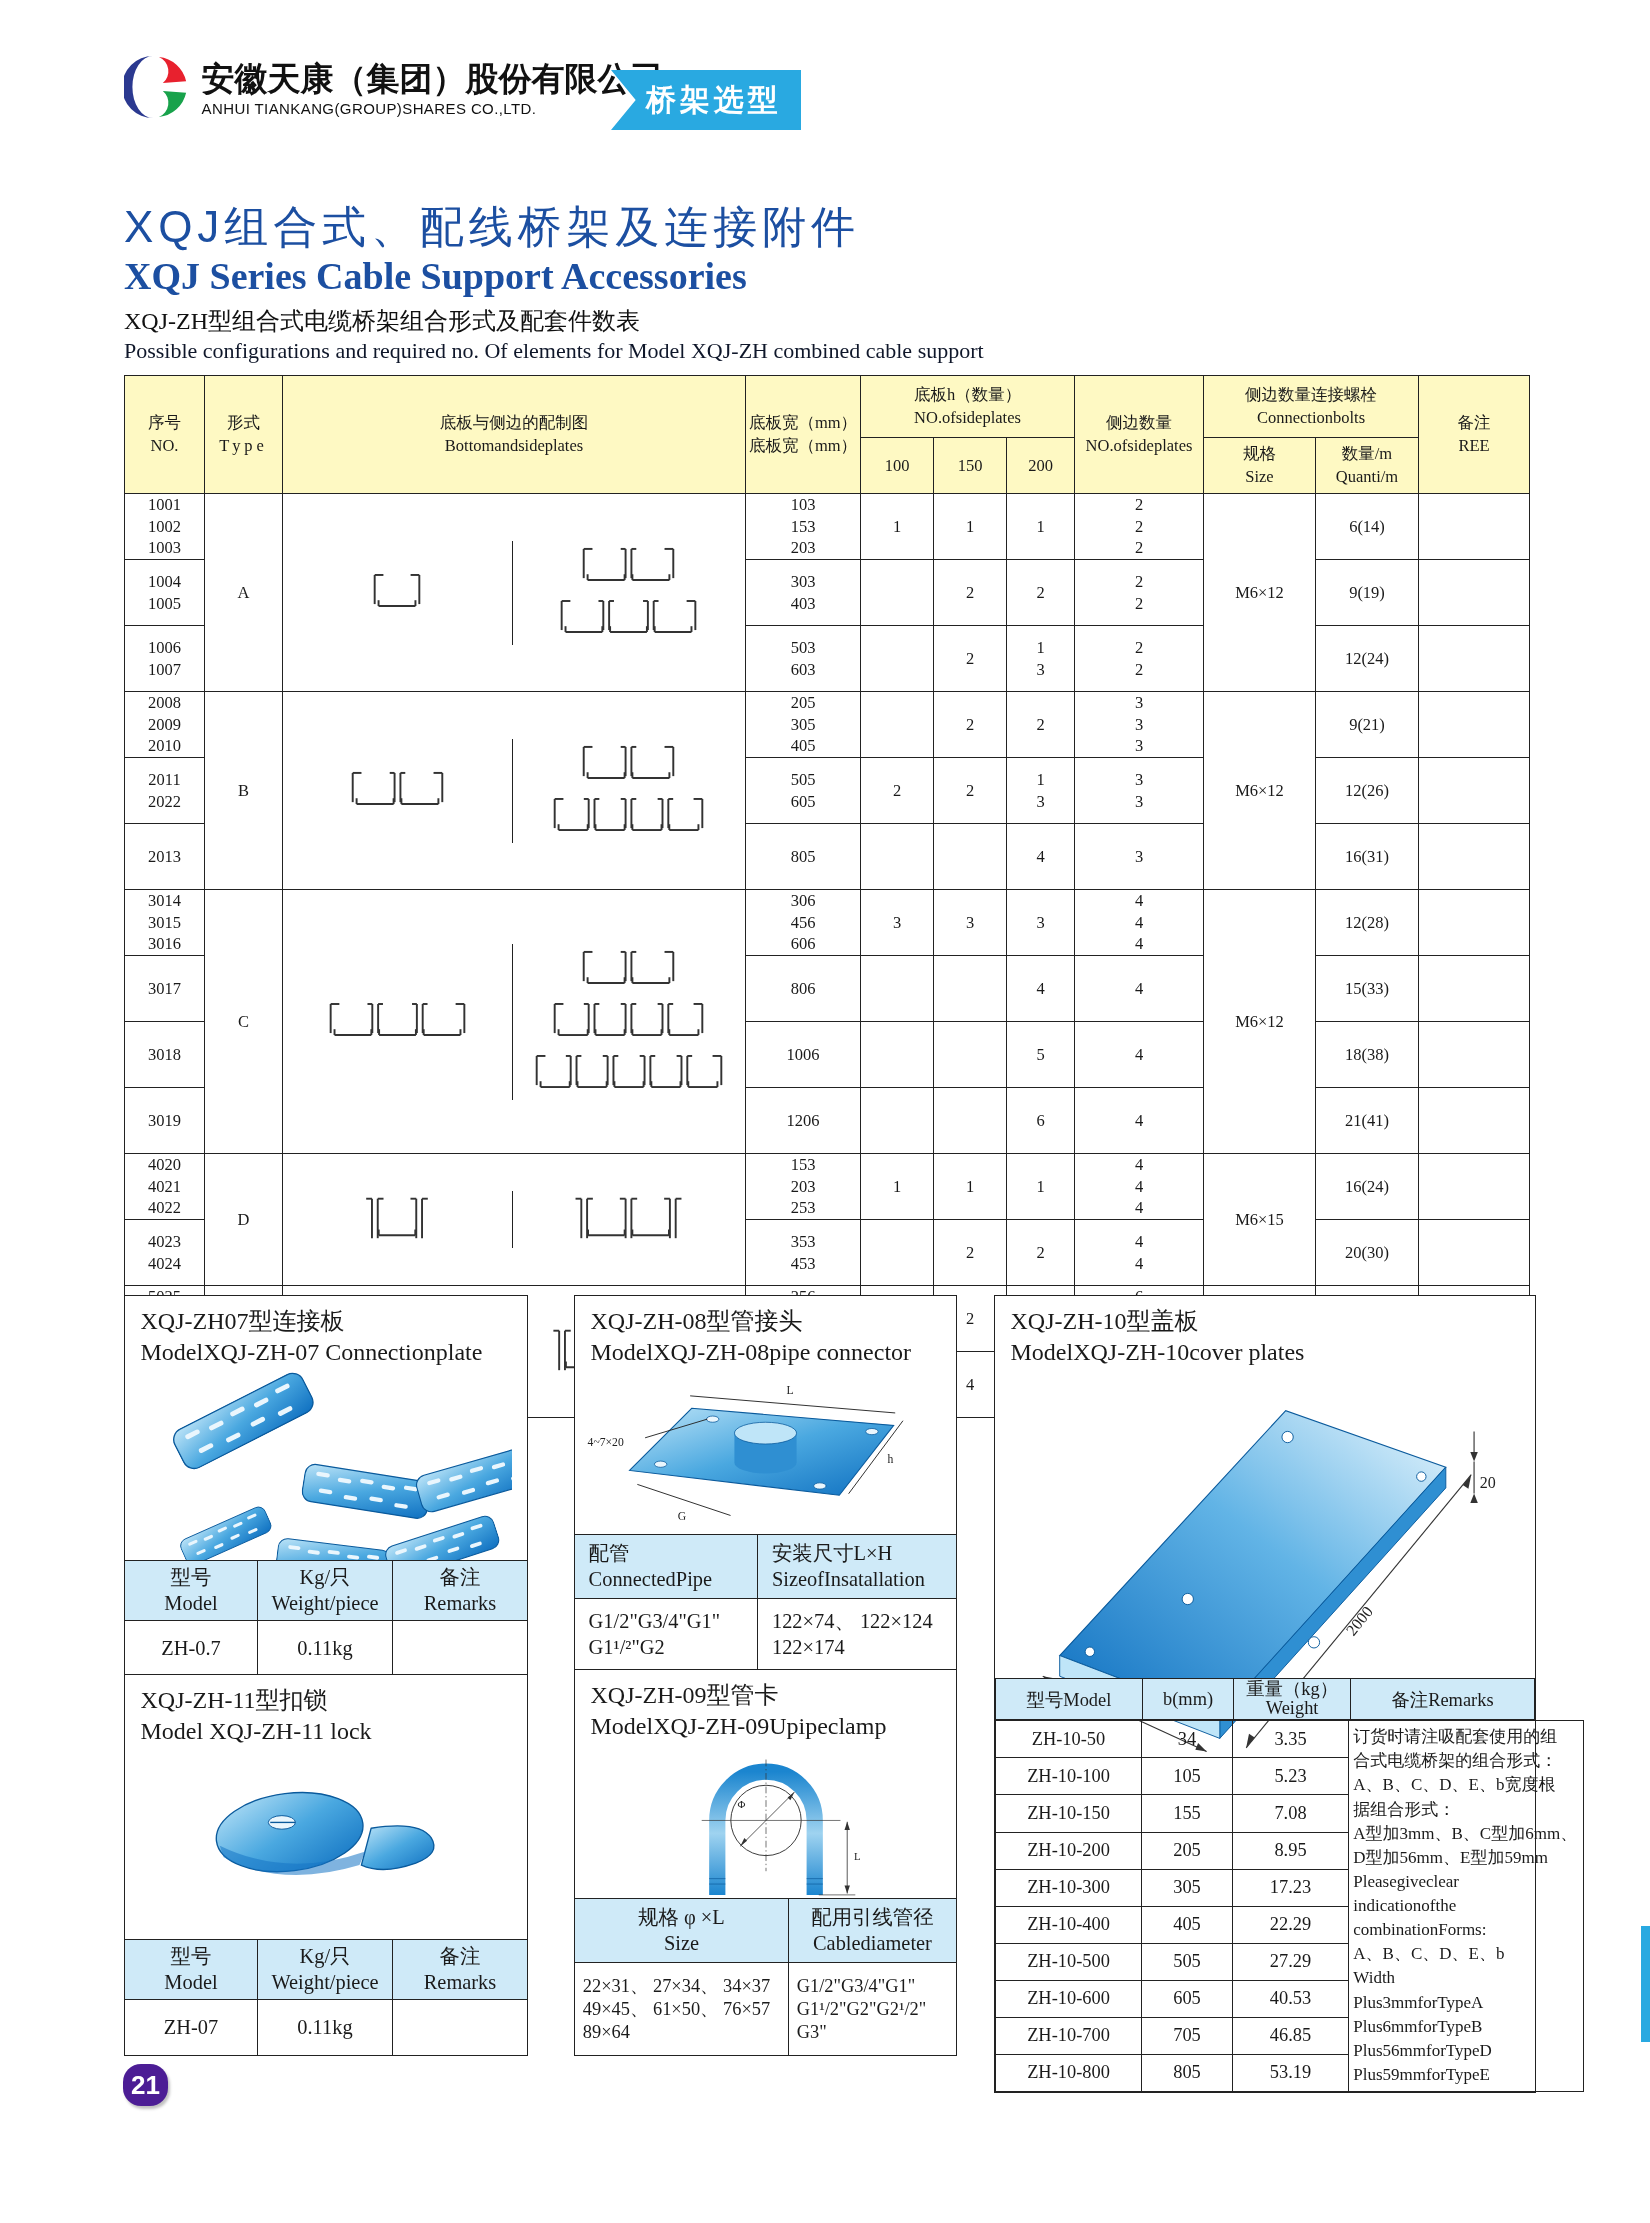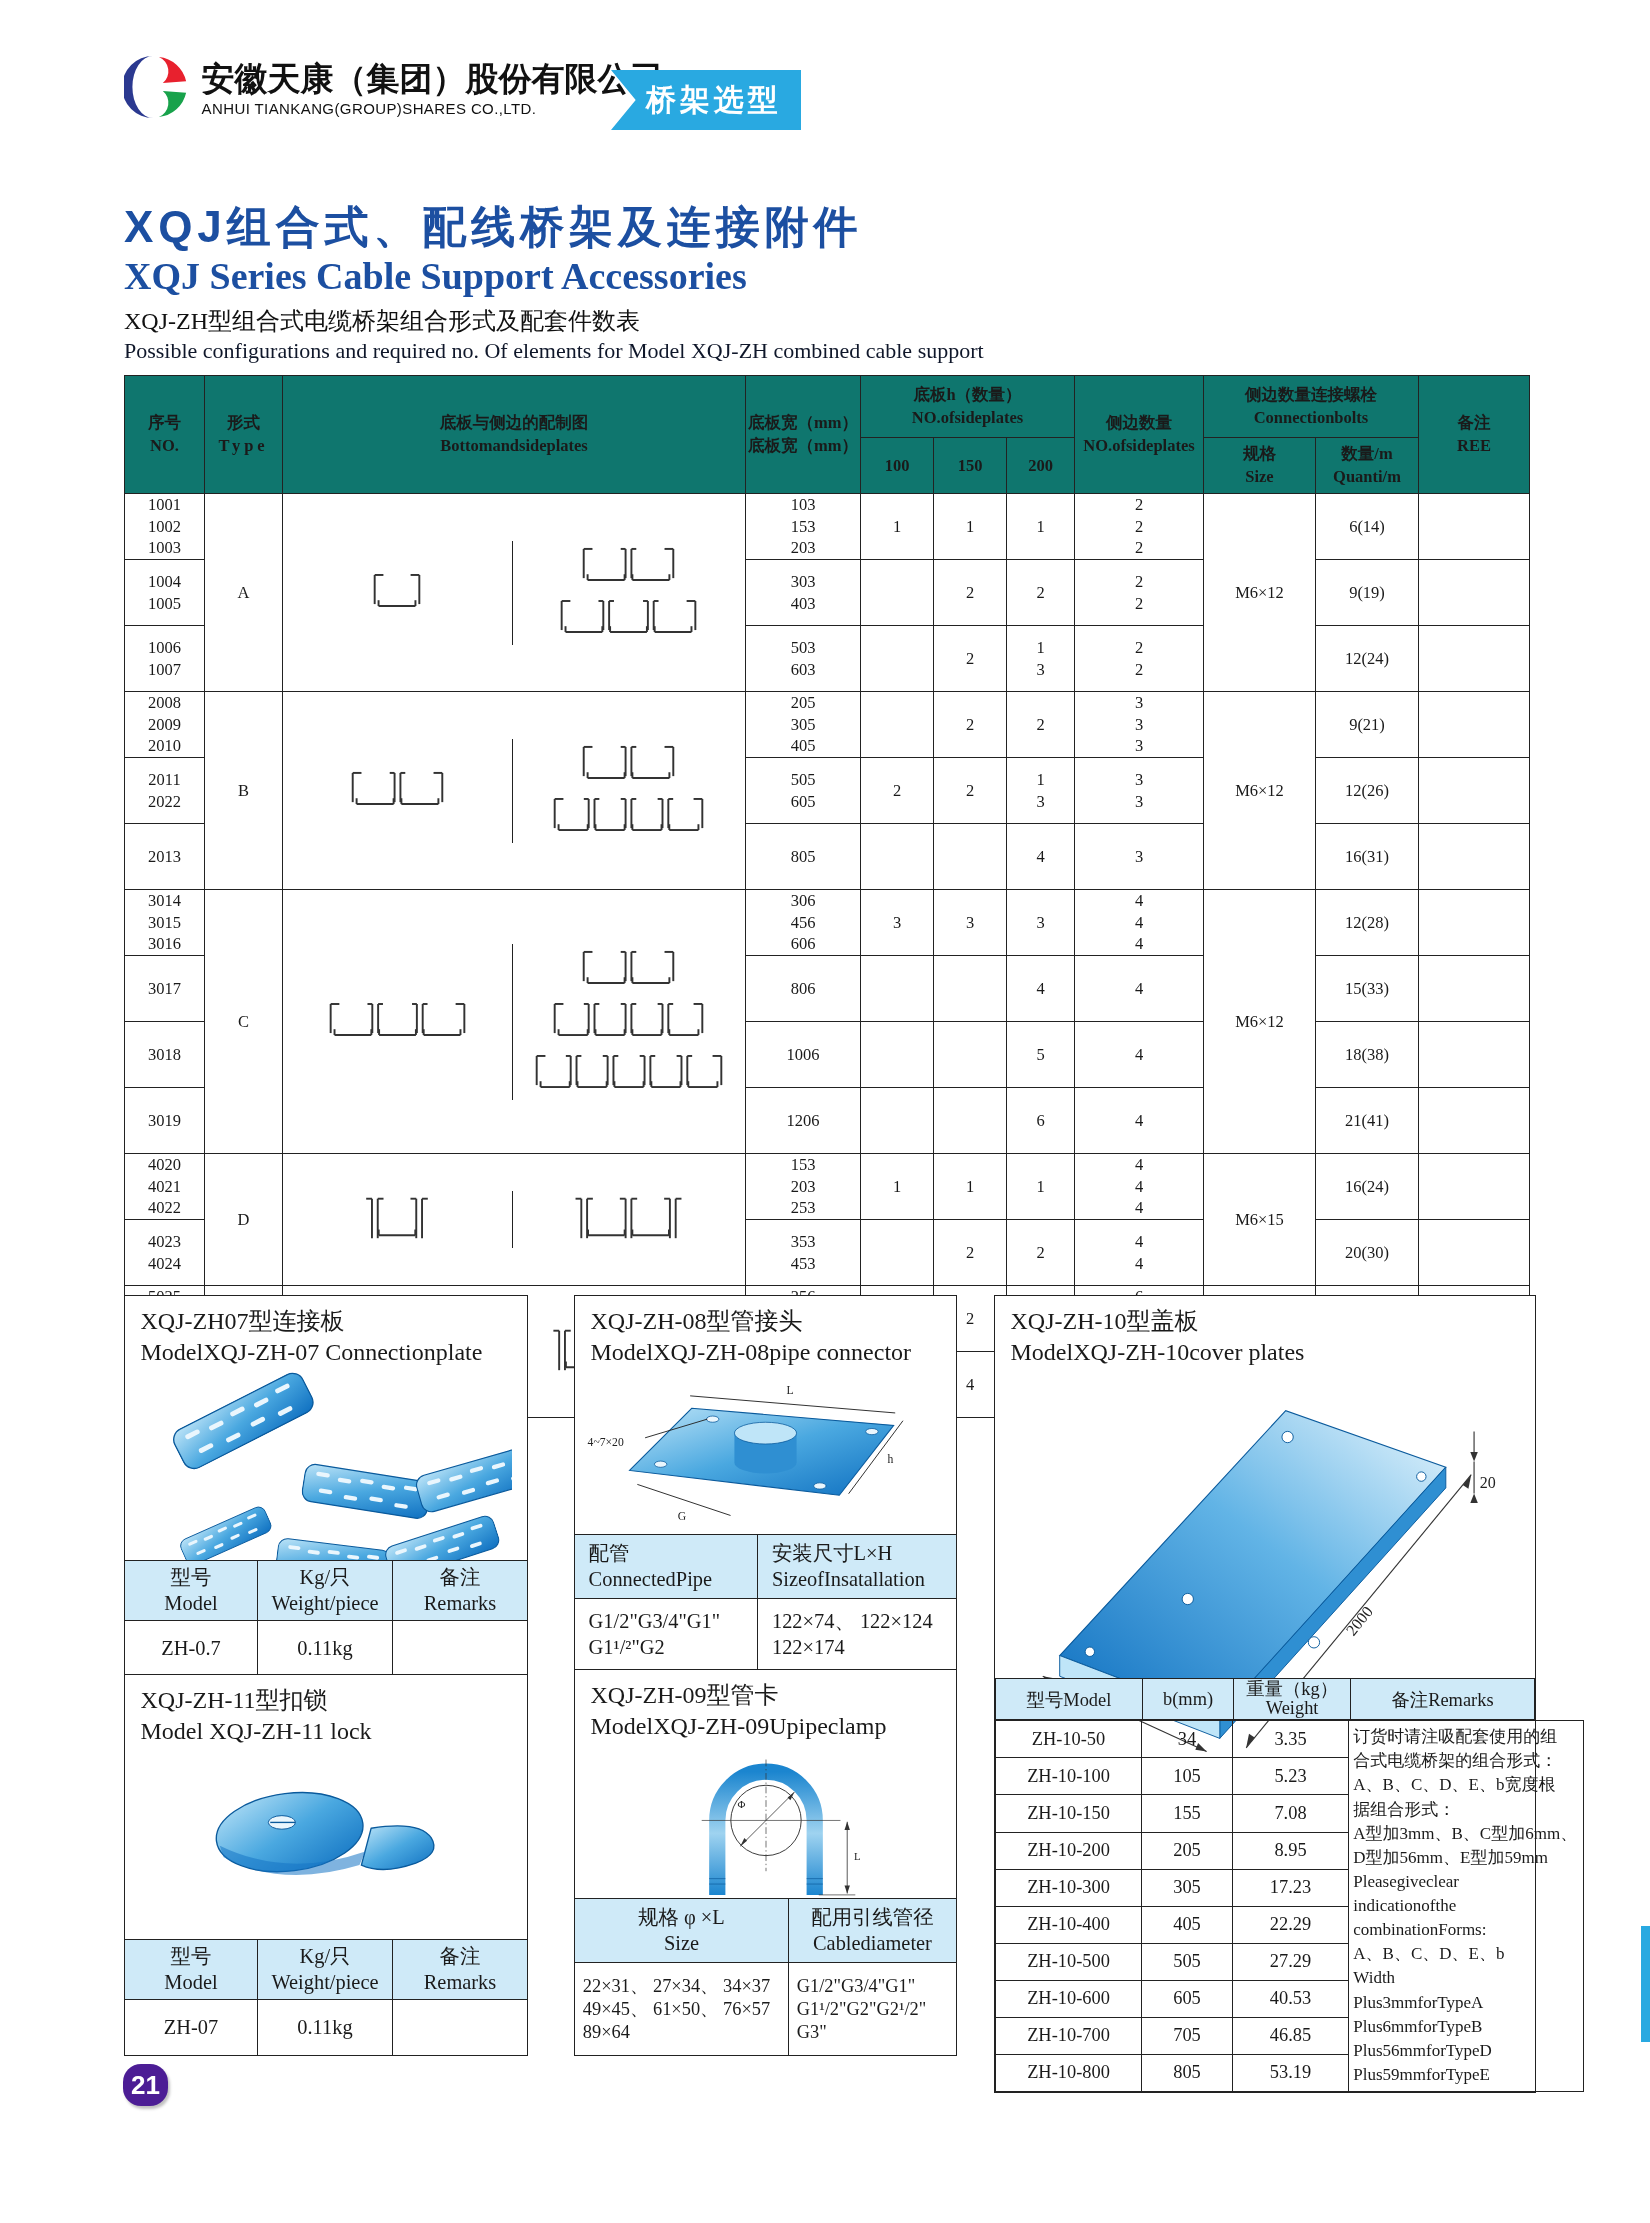--- a/index.html
+++ b/index.html
@@ -11,30 +11,30 @@
   .brand .names{margin-left:11.6px;}
   .company-cn{font-family:"Liberation Sans","DejaVu Sans",sans-serif;font-weight:bold;font-size:33px;line-height:1.1;color:#111;}
   .company-en{font-family:"Liberation Sans","DejaVu Sans",sans-serif;font-size:15px;color:#111;letter-spacing:0.4px;margin-top:1.9px;}
   .badge{position:absolute;left:611px;top:70px;width:190px;height:60px;background:#29a9e1;
          clip-path:polygon(0 0,100% 0,100% 100%,0 100%,13% 50%);
          display:flex;align-items:center;justify-content:center;}
   .badge span{color:#fff;font-weight:bold;font-size:30px;letter-spacing:3.9px;padding-left:15.5px;
               font-family:"Liberation Sans","DejaVu Sans",sans-serif;}
 
   .title-cn{position:absolute;left:124px;top:198px;font-size:44px;color:#1c4fa1;letter-spacing:4.9px;
-            font-family:"Liberation Sans","DejaVu Sans",sans-serif;font-weight:700;}
+            font-family:"Liberation Sans","DejaVu Sans",sans-serif;font-weight:400;}
   .title-en{position:absolute;left:124px;top:254px;font-size:38px;color:#1c4fa1;font-weight:bold;}
   .sub-cn{position:absolute;left:124px;top:305px;font-size:24px;color:#111;}
   .sub-en{position:absolute;left:124px;top:338px;font-size:22px;color:#0f172a;}
 
   
   .maintable{position:absolute;left:124px;top:375px;border-collapse:collapse;table-layout:fixed;
              width:1402px;font-size:16.5px;}
   .maintable th,.maintable td{border:1px solid #222;padding:0 1.9px;text-align:center;vertical-align:middle;}
-  .maintable th{background:#0f766e;font-weight:bold;}
+  .maintable th{background:#fef9c3;font-weight:normal;}
   .maintable .hl{line-height:1.35;}
   .maintable tr.hr1{height:62px;} .maintable tr.hr2{height:56px;}
   .maintable tr.br{height:66px;}
   .maintable td.diag{padding:0;}
   .maintable tr.gs td{border-top:1.9px solid #222;}
   .maintable{border:1.9px solid #222;}
   .ls{letter-spacing:3.9px;}
   .stack div{line-height:1.3;}
   .diagwrap{display:flex;height:100%;align-items:stretch;}
   .diagwrap .dl{flex:0 0 49.5%;display:flex;flex-direction:column;justify-content:center;align-items:center;gap:9.7px;border-right:1px solid #222;}

